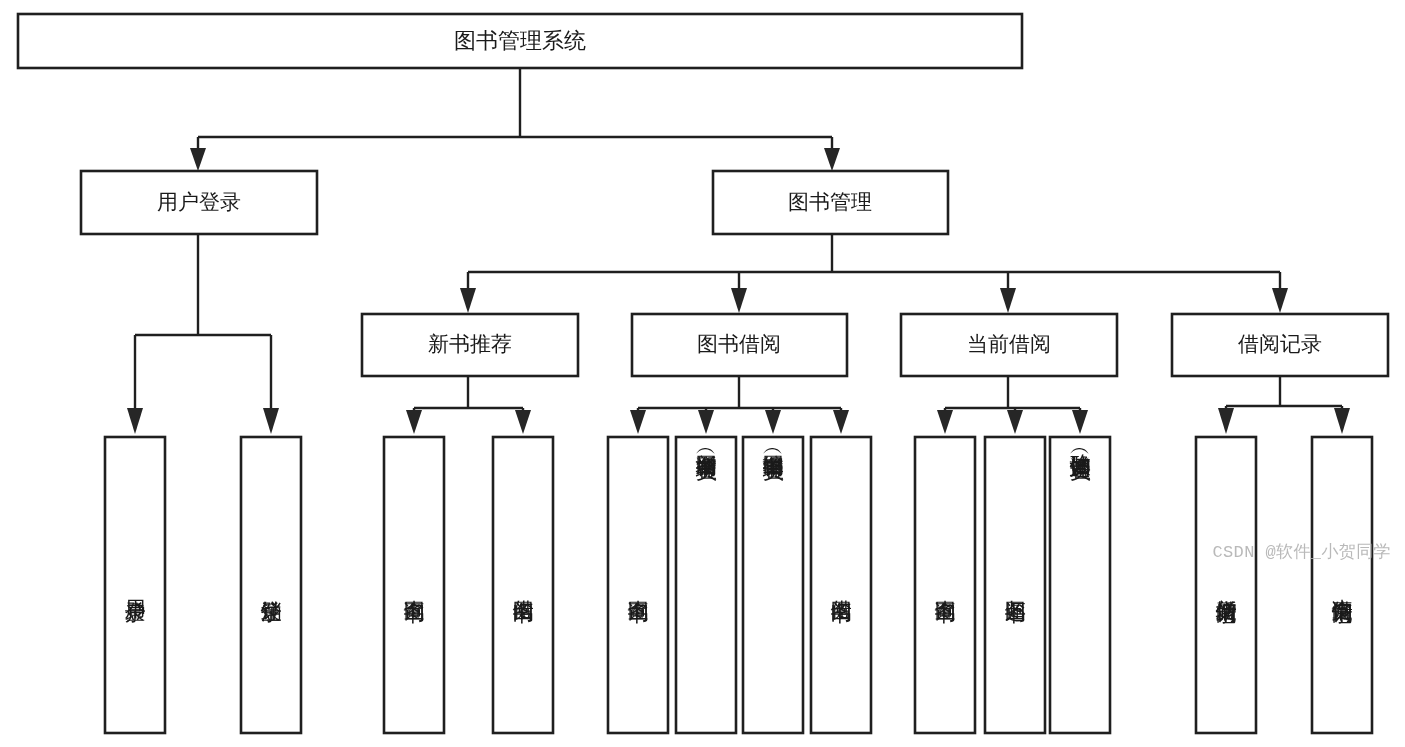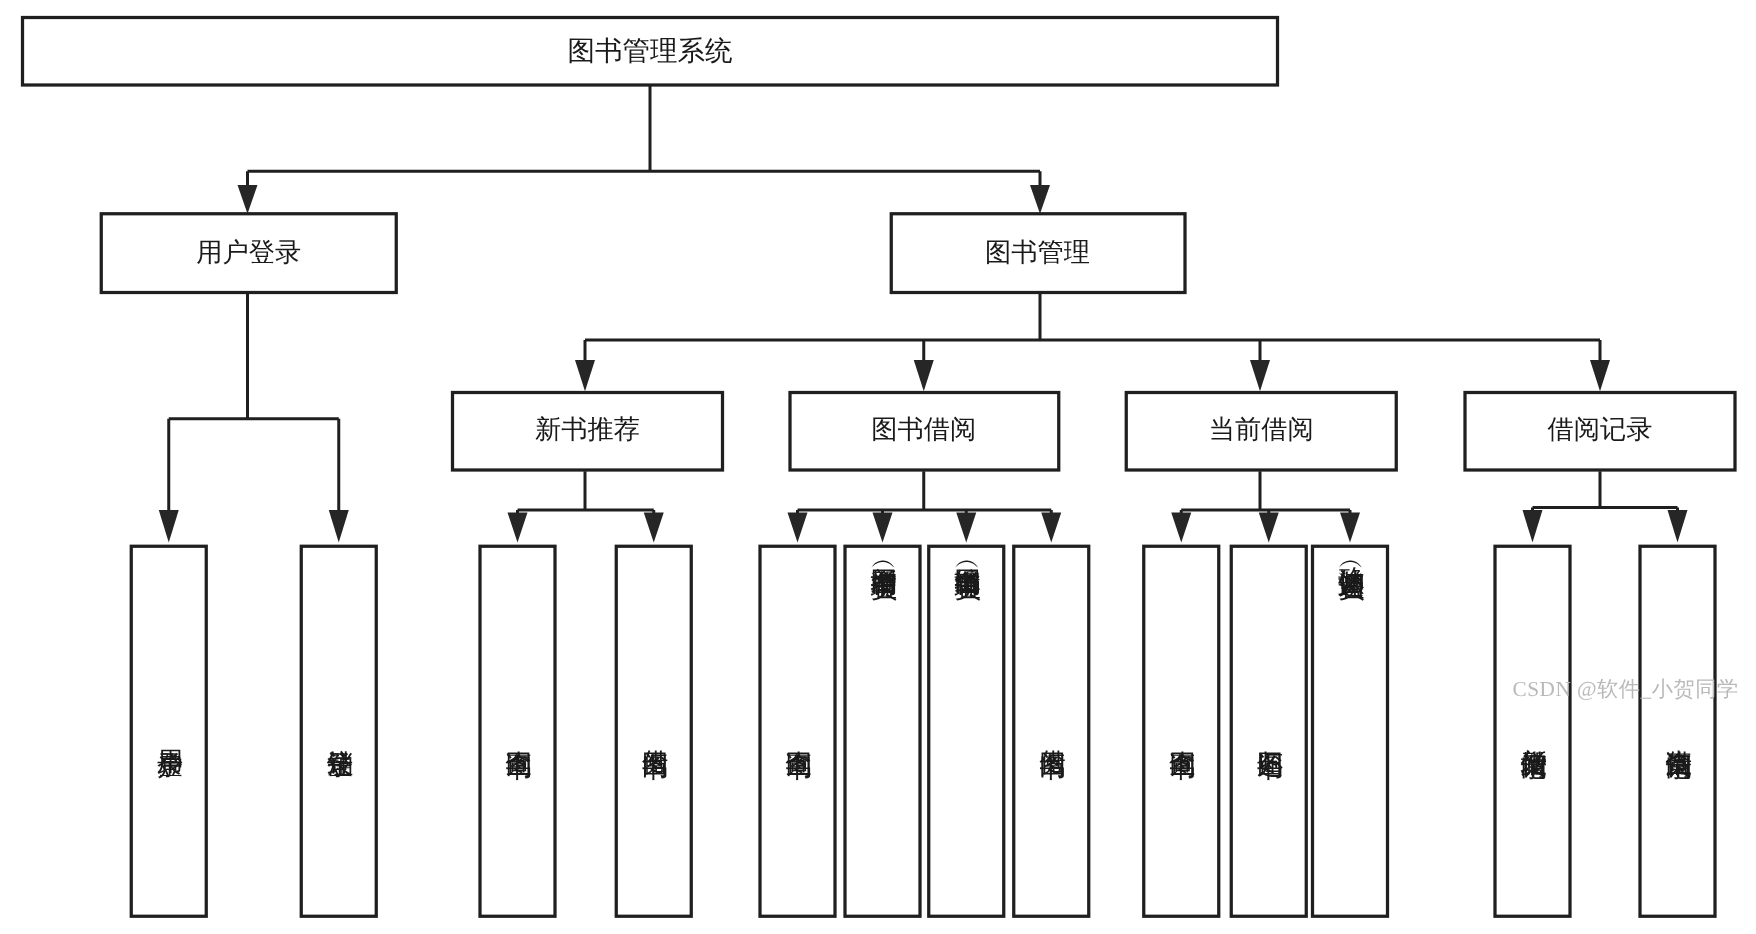--- a/index.html
+++ b/index.html
@@ -67,21 +67,21 @@
     line-height: 1.06;
     color: #1a1a1a;
     letter-spacing: 1px;
     white-space: nowrap;
     text-align: center;
   }
   .watermark {
     position: absolute;
     right: 14px;
     bottom: 6px;
-    font-family: Liberation Serif, serif;
+    font-family: Liberation Mono, monospace;
     font-size: 17px;
     color: #b9b9b9;
     letter-spacing: 0.4px;
     white-space: nowrap;
   }
 </style>
 </head>
 <body>
 
 <div id="diagram-root">

